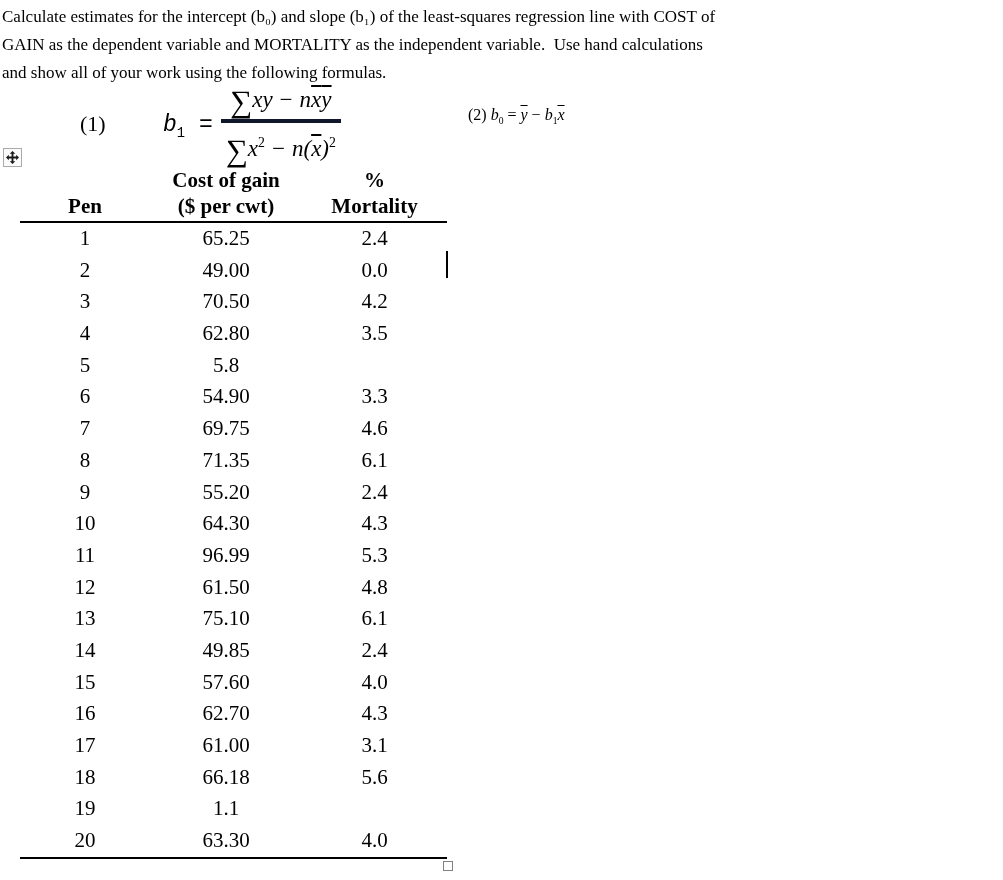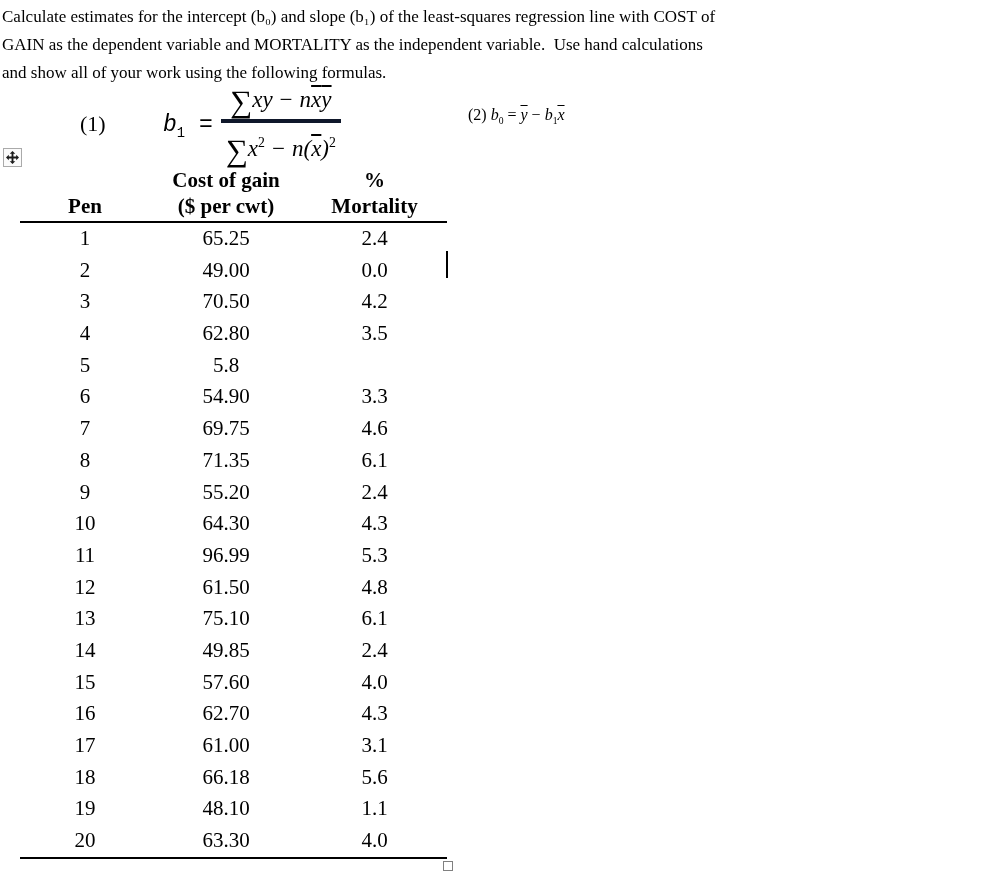--- a/index.html
+++ b/index.html
@@ -181,21 +181,20 @@
       <div class="cell">61.00</div>
       <div class="cell">3.1</div>
     </div>
         <div class="trow">
       <div class="cell">18</div>
       <div class="cell">66.18</div>
       <div class="cell">5.6</div>
     </div>
         <div class="trow">
       <div class="cell">19</div>
-      <div class="cell">48.10</div>
       <div class="cell">1.1</div>
     </div>
         <div class="trow">
       <div class="cell">20</div>
       <div class="cell">63.30</div>
       <div class="cell">4.0</div>
     </div>
       </div>
   </div>
 

